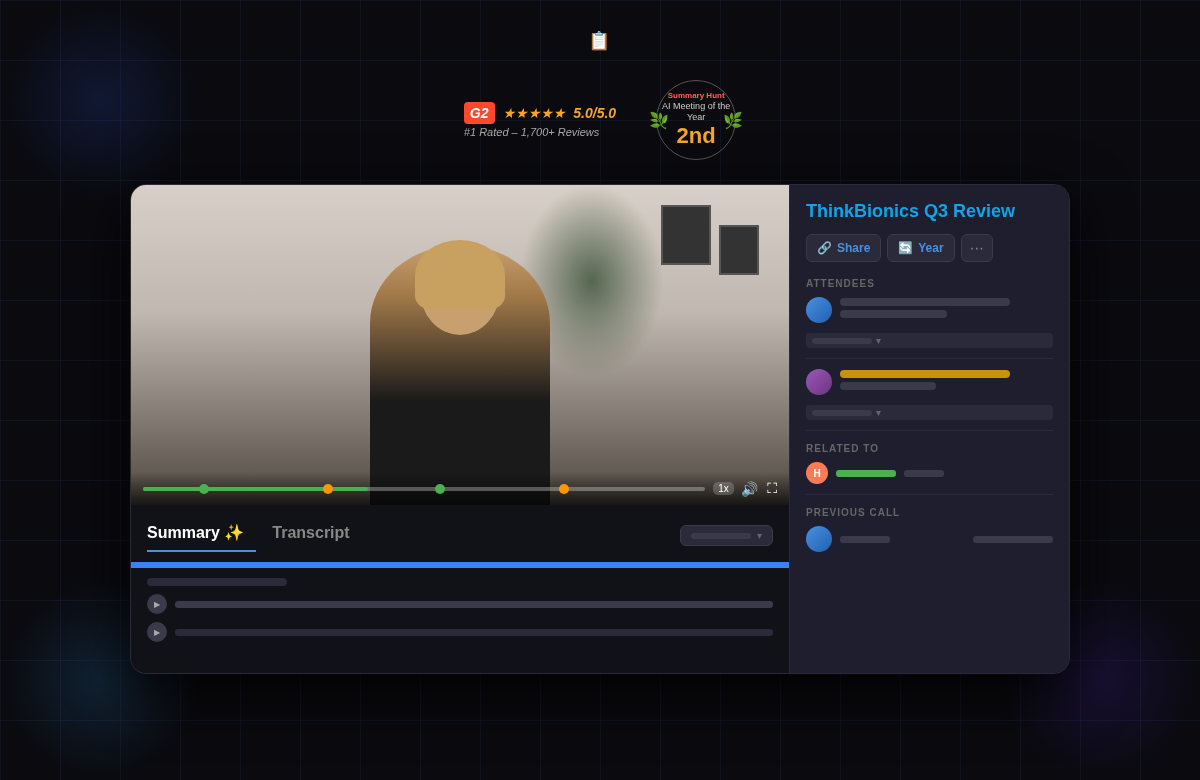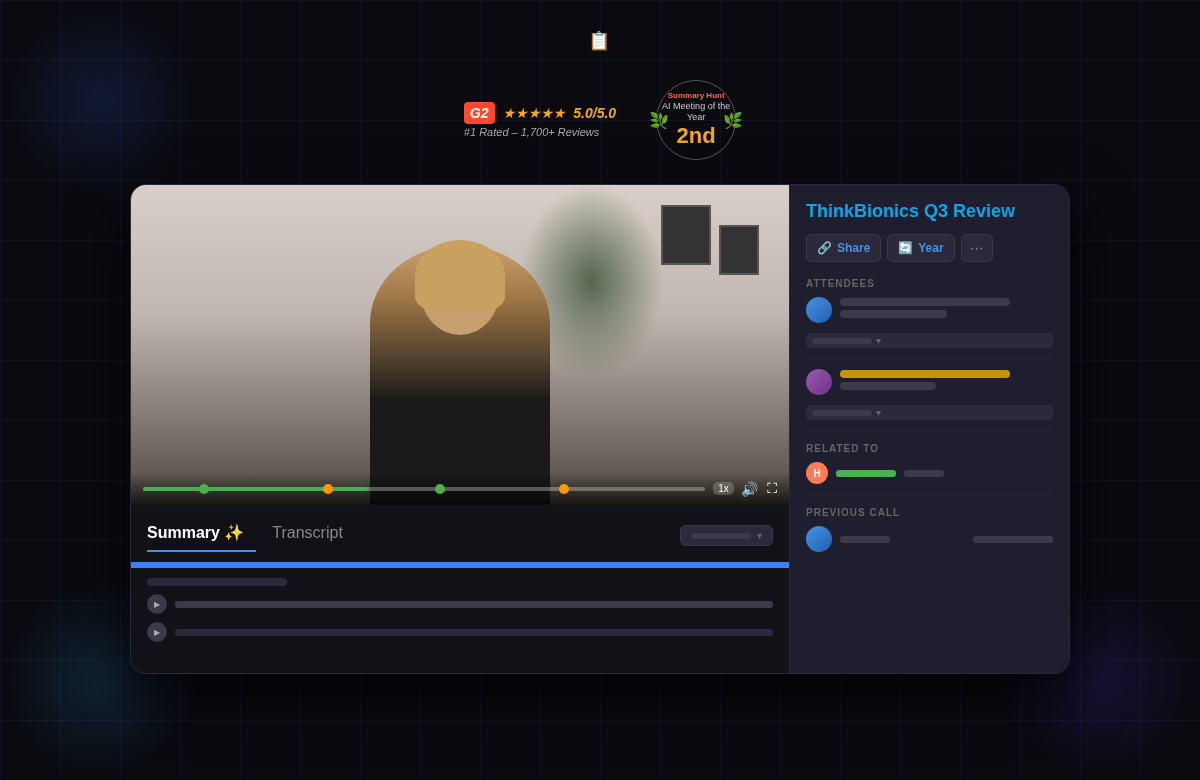--- a/index.html
+++ b/index.html
@@ -368,21 +368,21 @@
       font-weight: 700;
       padding: 4px 12px 8px 0;
       cursor: pointer;
       border-bottom: 2px solid #4A90E2;
       margin-right: 16px;
     }
 
     .tab-btn.inactive {
       color: #888;
       border-bottom: 2px solid transparent;
-      font-weight: 400;
+      font-weight: 700;
     }
 
     .tab-sparkle {
       color: #f5d060;
     }
 
     .tabs-spacer {
       flex: 1;
     }
 

